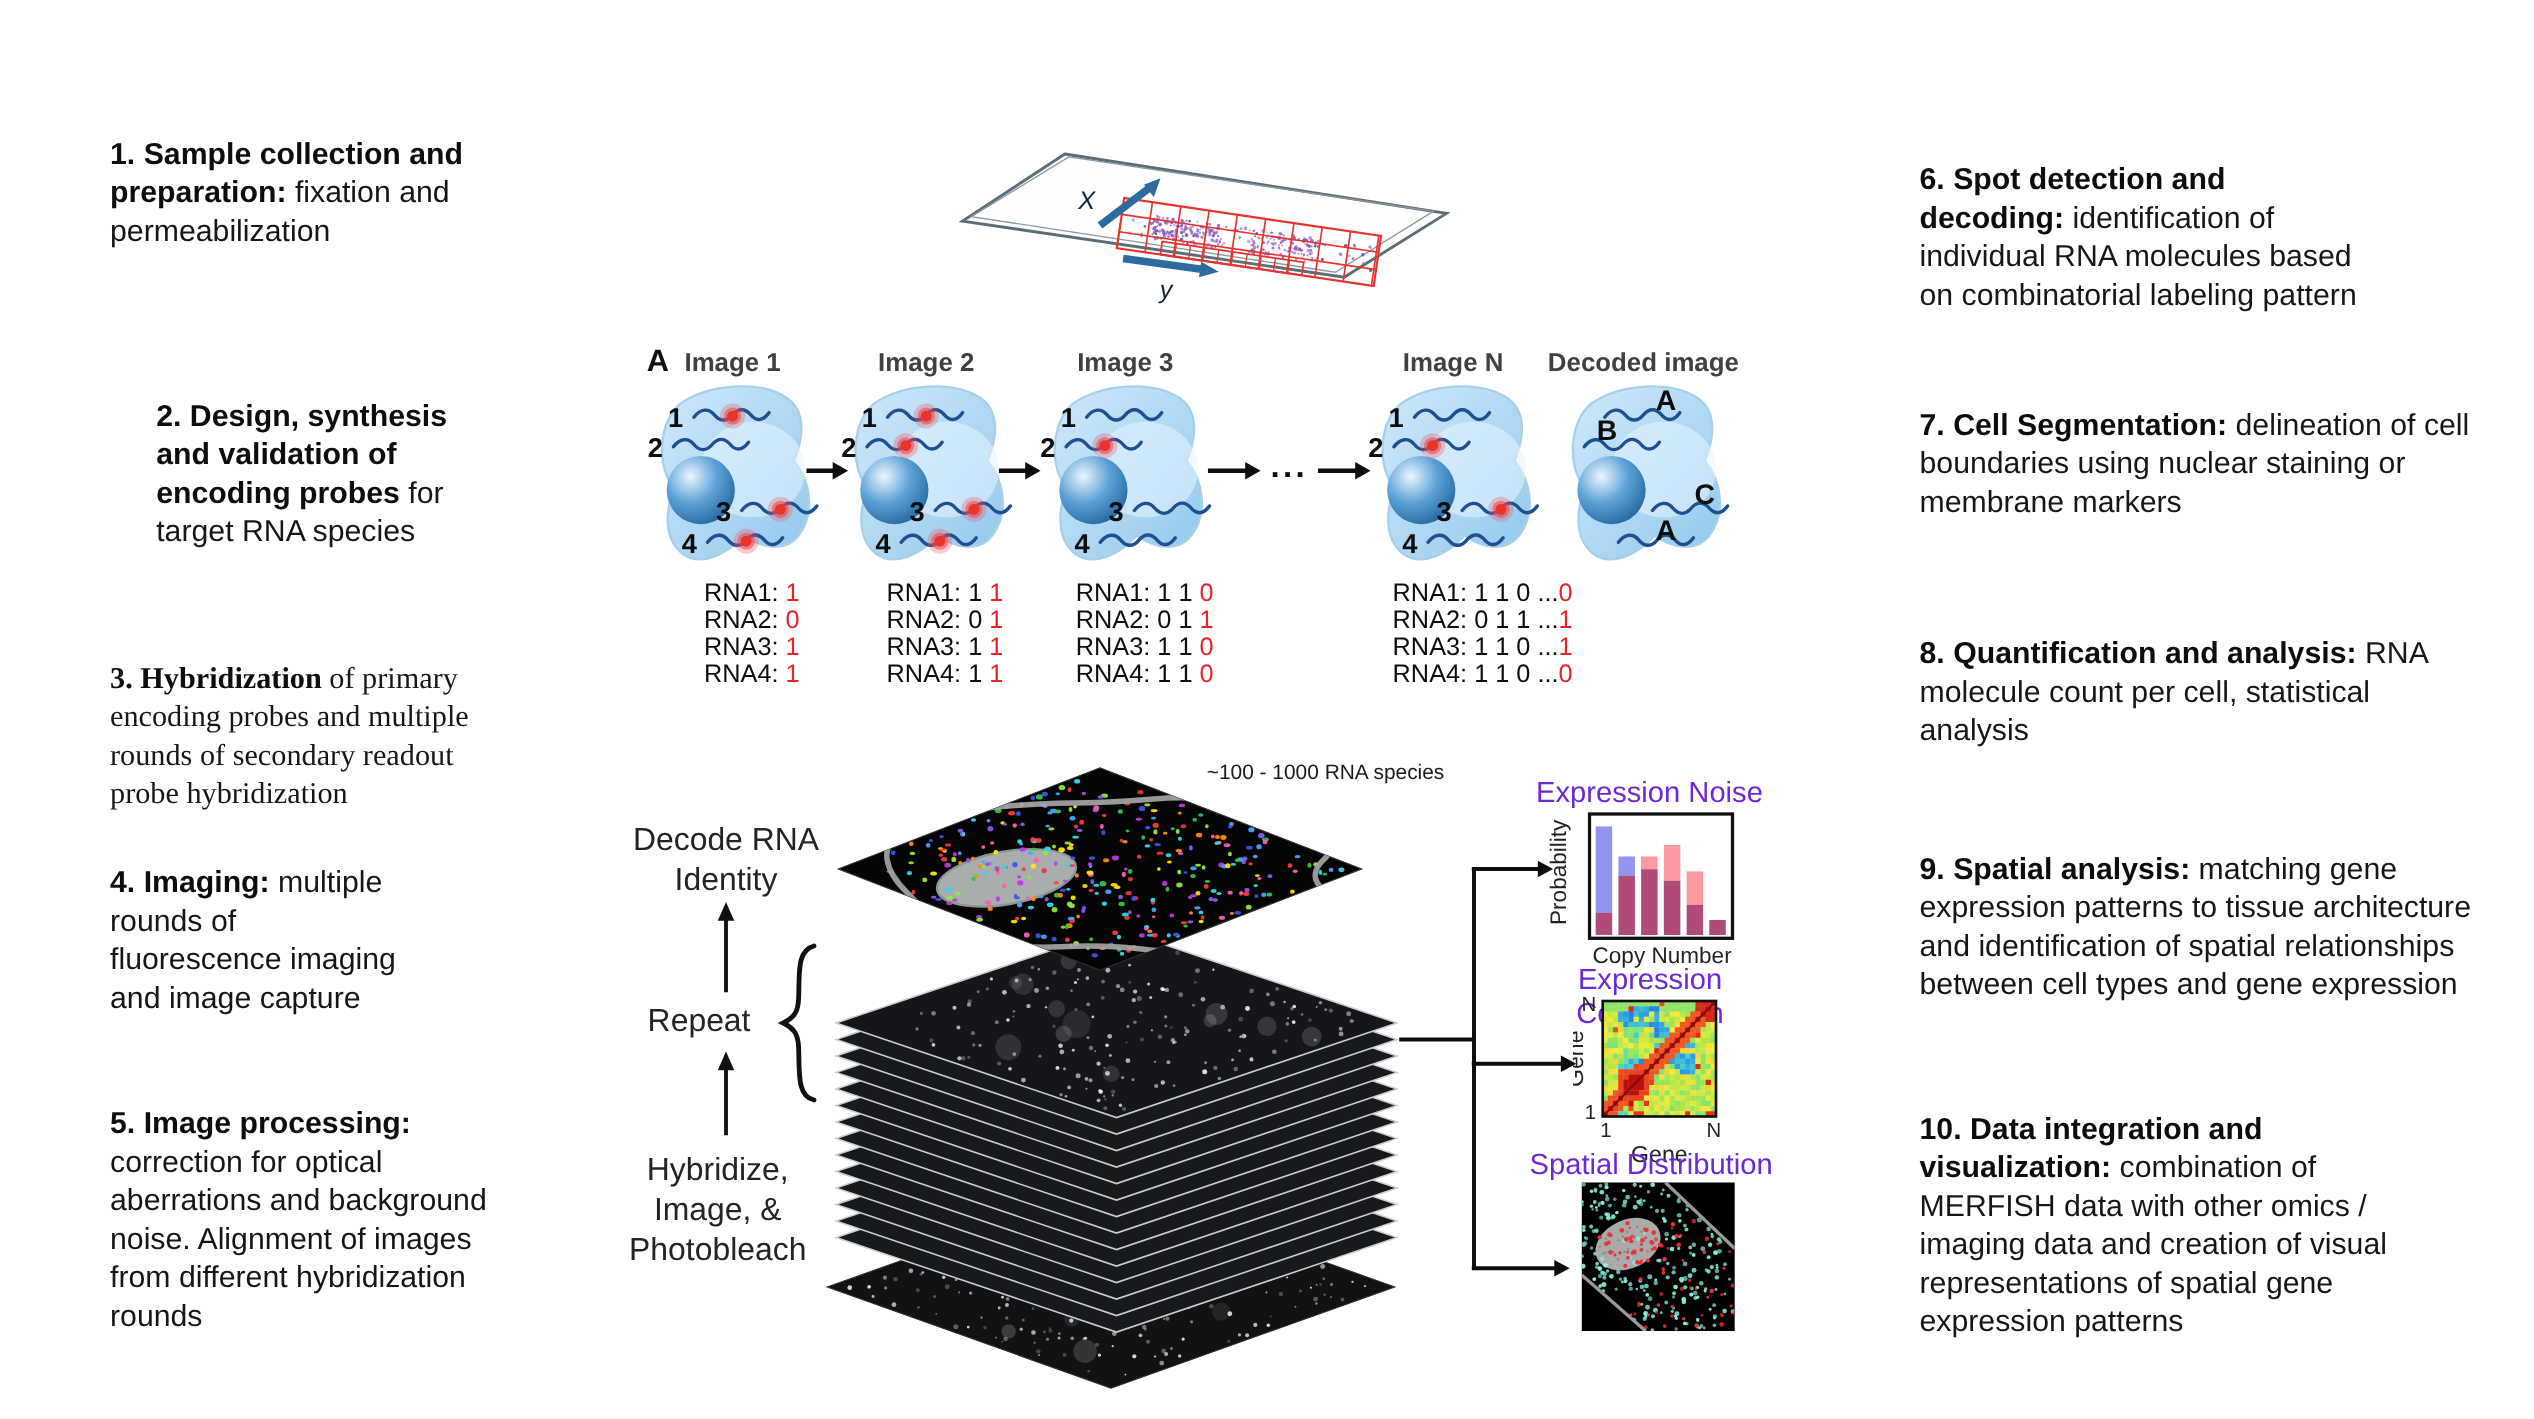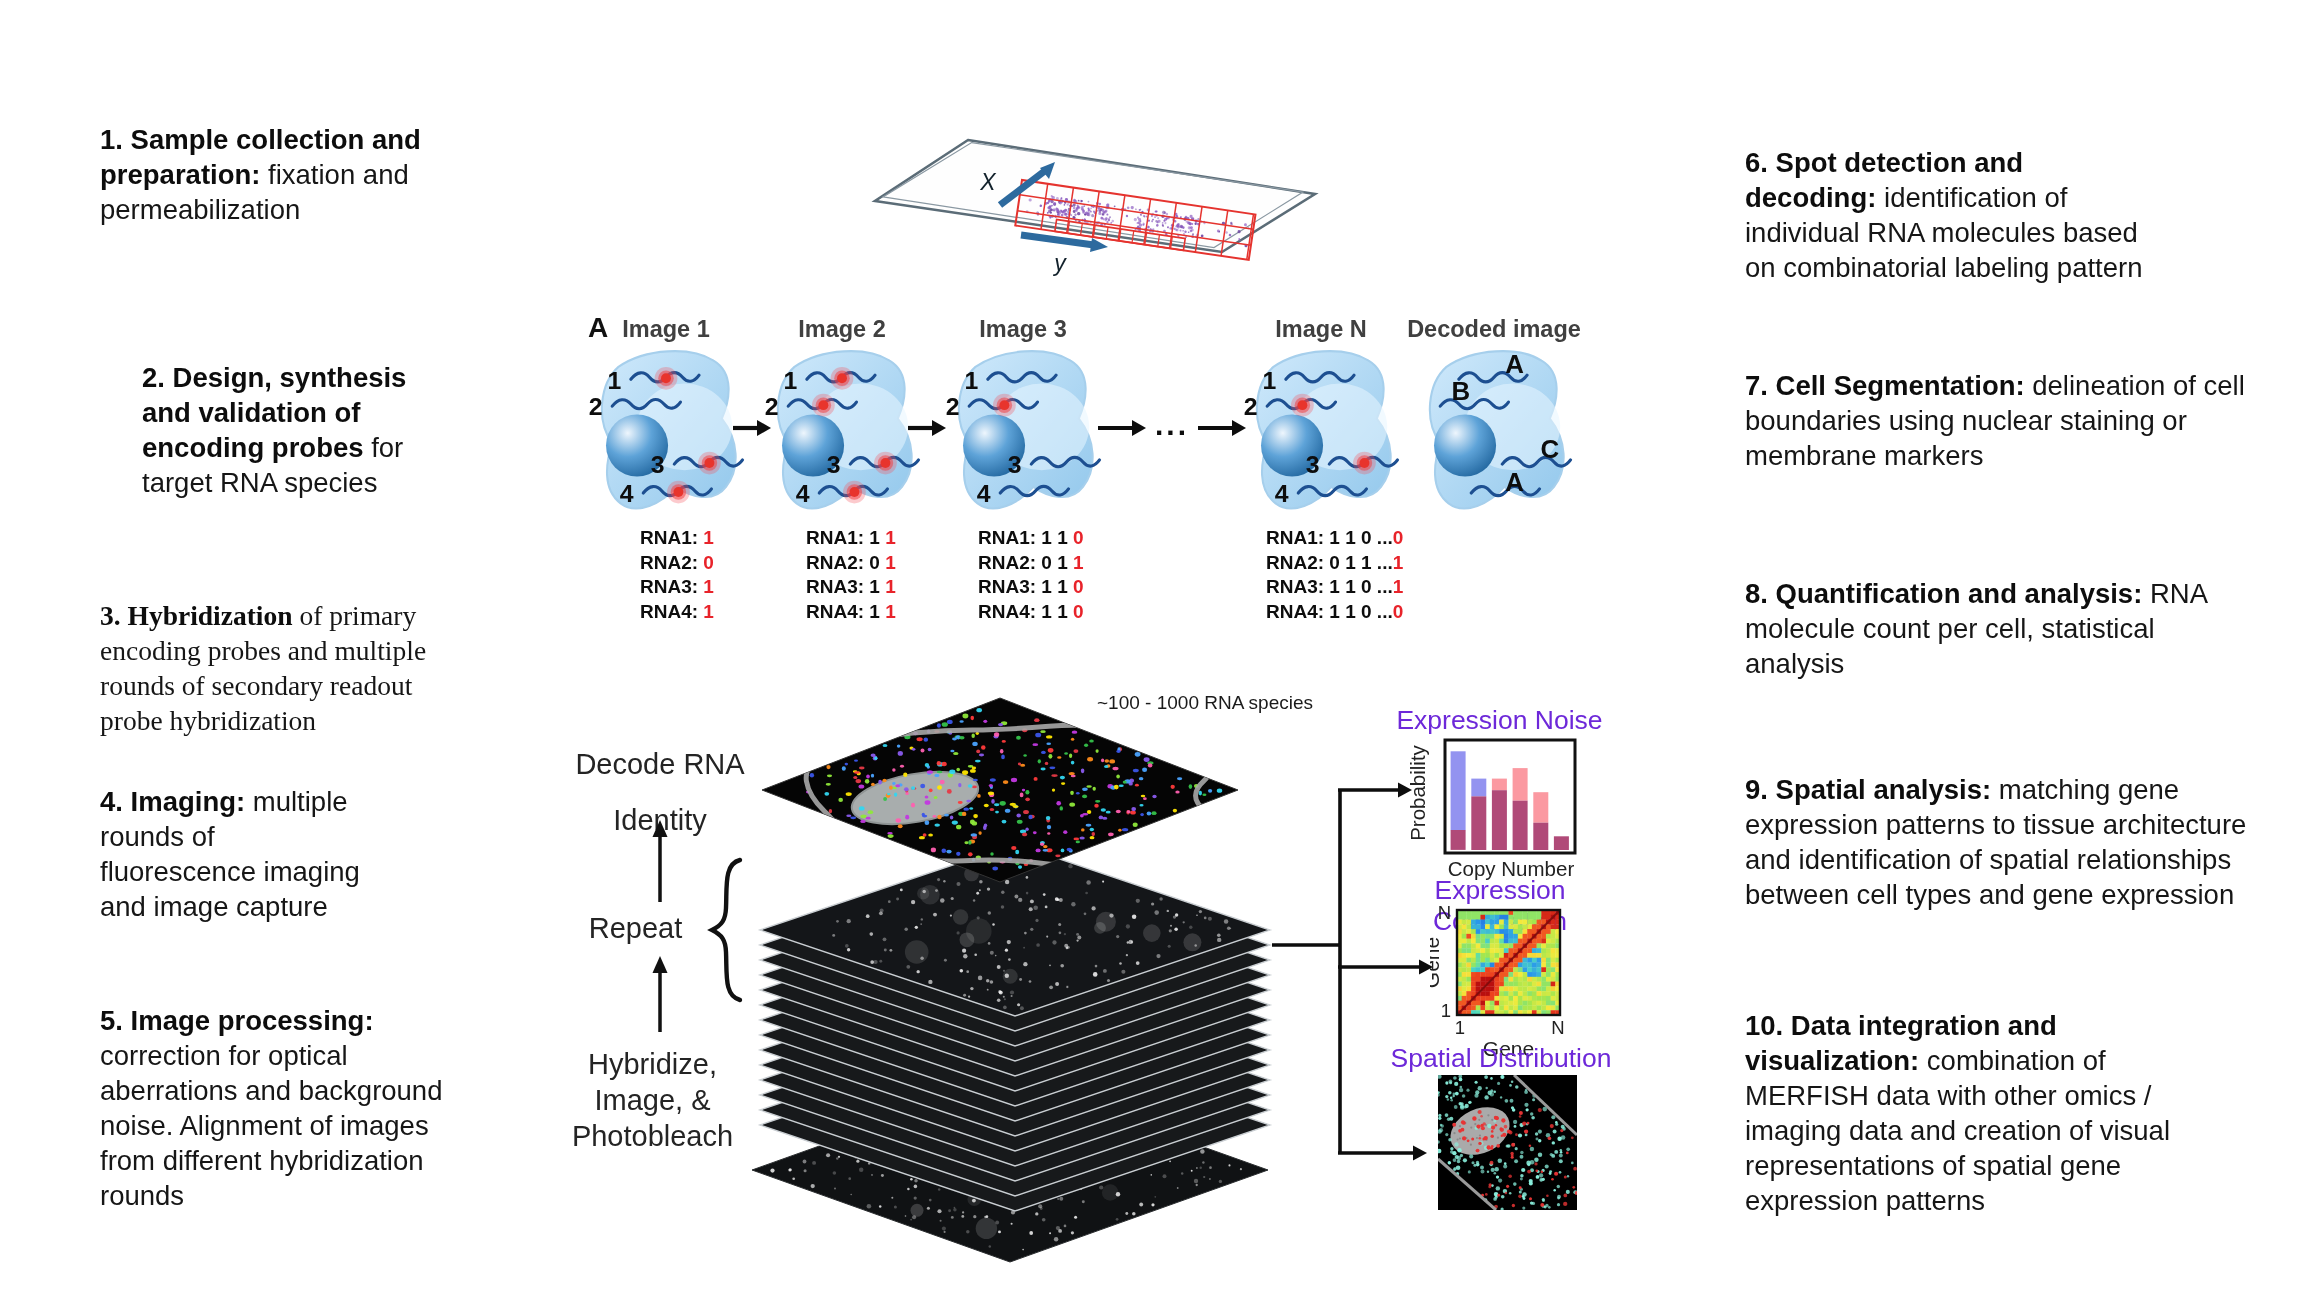--- a/index.html
+++ b/index.html
@@ -1,29 +1,29 @@
 <!DOCTYPE html>
 <html><head>
 <meta charset="utf-8">
 <style>
   html,body{margin:0;padding:0;background:#ffffff;}
   #canvas{position:relative;width:2304px;height:1290px;background:#ffffff;overflow:hidden;
           font-family:"Liberation Sans",sans-serif;color:#111;}
   .step{position:absolute;font-size:27.5px;line-height:35px;color:#161616;}
   .step b{font-weight:700;color:#0d0d0d;}
   .imglabel{position:absolute;font-weight:700;font-size:23.5px;text-align:center;color:#404040;}
-  .codes{position:absolute;font-size:19px;line-height:24.5px;font-weight:700;white-space:pre;color:#0d0d0d;}
+  .codes{position:absolute;font-size:23px;line-height:24.5px;font-weight:400;white-space:pre;color:#0d0d0d;}
   .codes .r{color:#e8232a;}
   .sideLabel{position:absolute;font-size:29px;color:#242424;text-align:center;}
   .panelA-label{position:absolute;left:588px;top:312px;font-size:28px;font-weight:700;}
   .ctitle{position:absolute;font-size:26.5px;text-align:center;color:#6d28d9;}
   .dots3{position:absolute;font-size:30px;font-weight:700;letter-spacing:3px;color:#0d0d0d;text-align:center;}
   #species-label{left:1000px;top:692px;width:410px;font-size:19px;color:#1a1a1a;}
   #dl1{left:540px;top:748px;width:240px;}
-  #dl2{left:540px;top:784px;width:240px;margin-top:20px;}
+  #dl2{left:540px;top:784px;width:240px;}
   #repeat-label{left:553px;top:912px;width:165px;}
   #hl1{left:535px;top:1048px;width:235px;}
   #hl2{left:535px;top:1084px;width:235px;}
   #hl3{left:535px;top:1120px;width:235px;}
   #noise-title{left:1389px;top:705px;width:221px;}
   #noise-ylabel{position:absolute;left:1406px;top:849px;width:112px;transform:rotate(-90deg);
                 transform-origin:0 0;font-size:20.5px;text-align:center;color:#222;}
   #noise-xlabel{position:absolute;left:1443px;top:857px;width:136px;text-align:center;font-size:20.5px;color:#222;}
   #cov-title{left:1371px;top:875px;width:258px;}
   #spatial-title{left:1373px;top:1043px;width:256px;}

